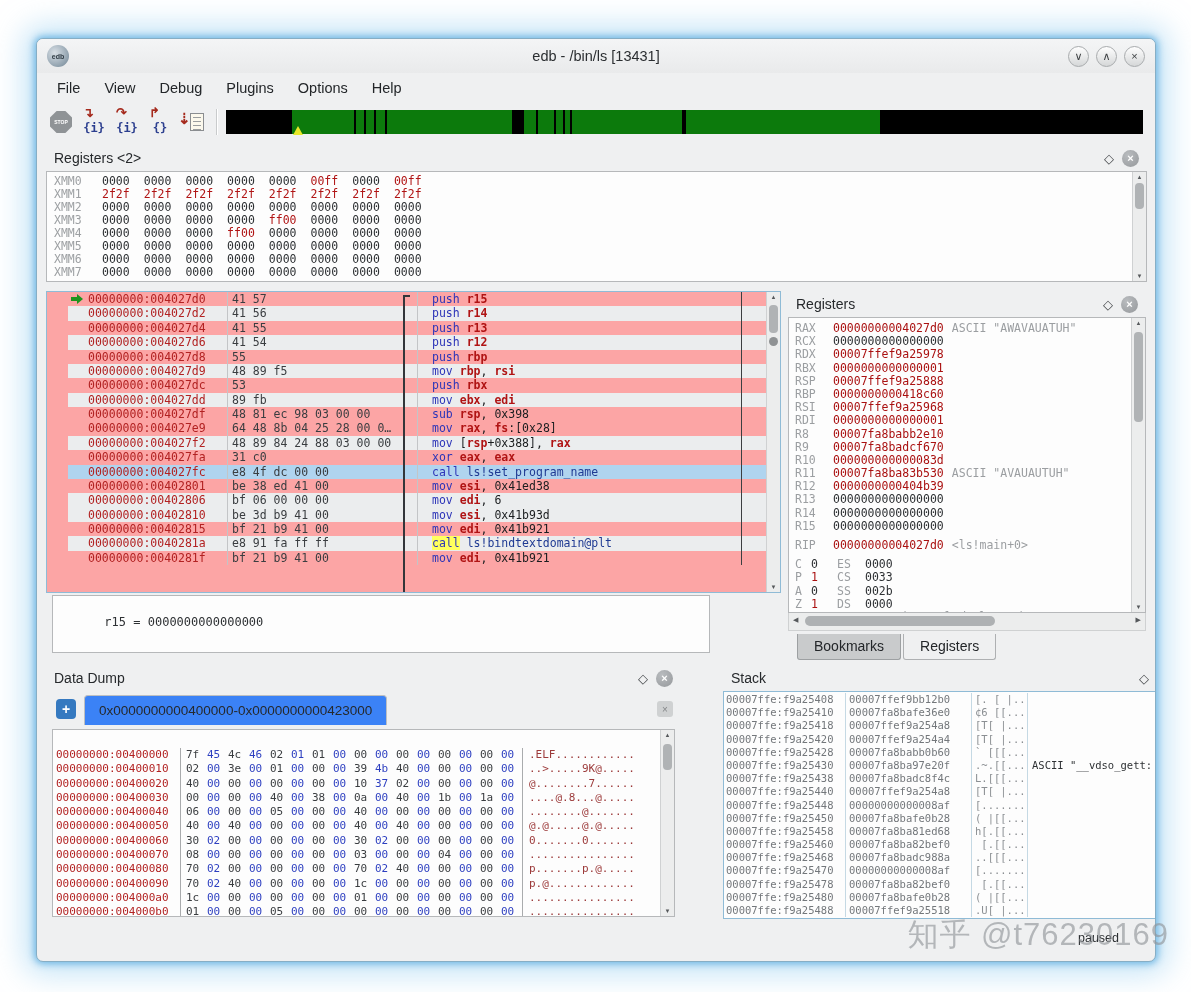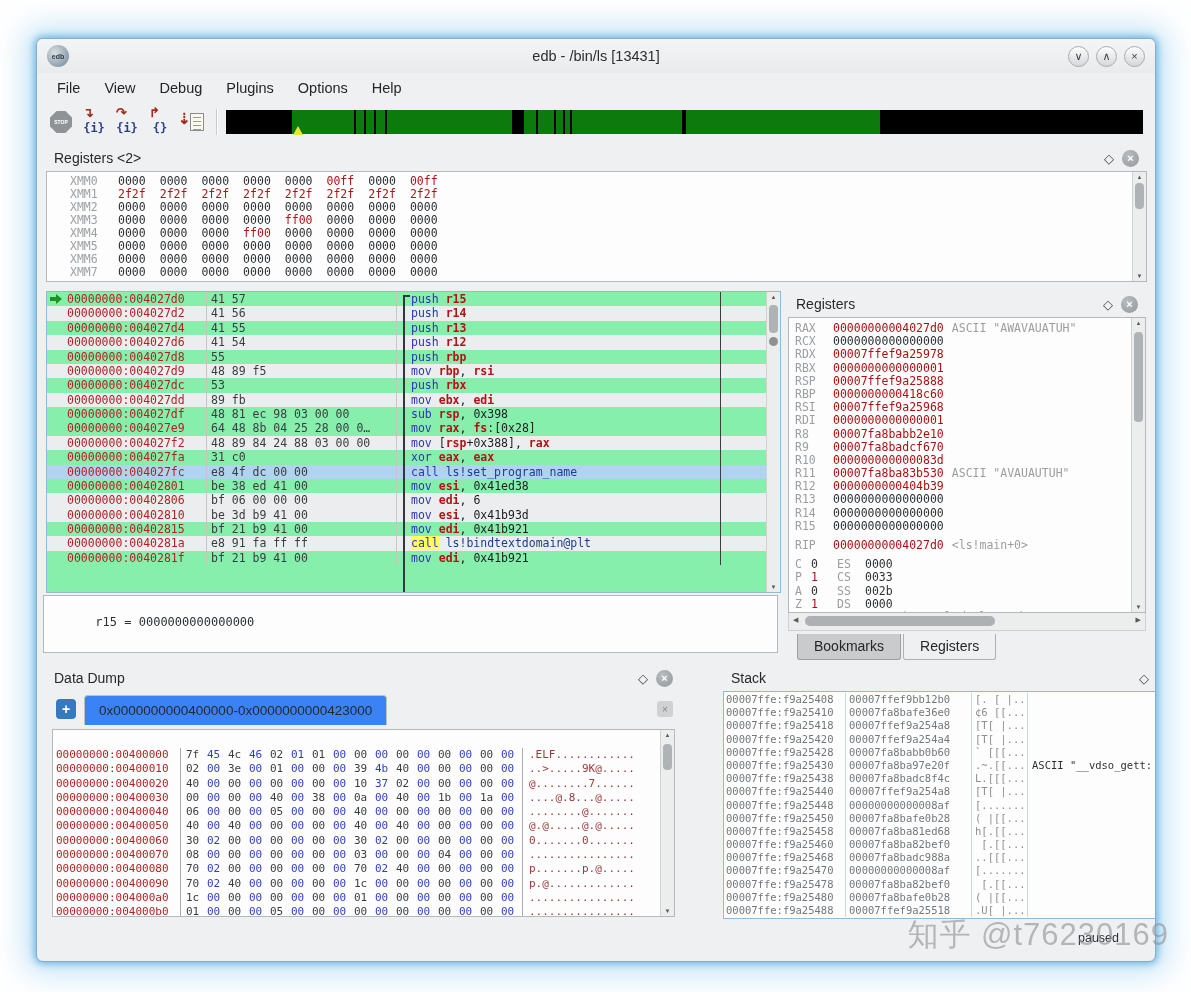--- a/index.html
+++ b/index.html
@@ -74,26 +74,26 @@
   .vthumb { position:absolute; left:2px; width:9px; border-radius:4px; background:#b0b3b5; }
   .hscroll { position:relative; height:18px; background:#eceded; border:1px solid #cfd1d2; border-top:none; }
   .hscroll .sar { position:absolute; top:3px; font-size:7px; color:#55585b; }
   .hscroll .lf { left:4px; } .hscroll .rt { right:4px; }
   .hthumb { position:absolute; top:3px; height:10px; border-radius:5px; background:#aeb1b3; }
   .sdot-gray { position:absolute; width:9px; height:9px; border-radius:50%; background:#8f9294; left:2px; }
   .sdot-blue { position:absolute; width:11px; height:11px; border-radius:50%; background:#2da0e8; border:1px solid #fff; left:1px; }
 
   
   .xrow { height:13px; line-height:13px; font-family:"DejaVu Sans Mono", monospace; font-size:11.5px; white-space:pre; padding-left:7px; }
-  .xname { display:inline-block; width:48px; color:#9da0a3;margin-left:16px; }
+  .xname { display:inline-block; width:48px; color:#9da0a3; }
   .xval { color:#2e3134; margin-right:14px; }
   .xval.red { color:#b01414; }
 
   
-  .disasm-body { position:absolute; inset:0; background:#86efac; border:1px solid #8fbbd6; overflow:hidden; }
+  .disasm-body { position:absolute; inset:0; background:#fca5a5; border:1px solid #8fbbd6; overflow:hidden;padding-left:21px; }
   .drow { height:14.38px; line-height:14.38px; display:flex;
     font-family:"DejaVu Sans Mono", monospace; font-size:11.5px; white-space:pre; }
   .drow.odd { background:#ebedee; }
   .drow.sel { background:#b0d4ef; }
   .gut { width:20px; flex:none; position:relative; }
   .addr { width:140px; flex:none; color:#b22222; border-right:1px solid #c3c5c7; }
   .bytes { width:190px; flex:none; color:#3a3d40; padding-left:4px; border-right:1px solid #c3c5c7; }
   .instr { width:324px; flex:none; padding-left:14px; border-right:1px solid #3c3f41; overflow:hidden; }
   .extra { flex:1; }
   .mn { color:#2d35b8; }
@@ -335,21 +335,21 @@
         <div class="hthumb" style="left:16px; width:190px;"></div>
         <span class="sar rt">▶</span>
       </div>
     </div>
 
     <div class="tabs" style="left:760px; top:595px;" id="dock-tabs">
         <span class="tab active">Bookmarks</span>
         <span class="tab">Registers</span>
       </div>
 
-    <div class="infobox" style="left:6px; top:556px; width:735px; height:58px;">
+    <div class="infobox" style="left:15px; top:556px; width:658px; height:58px;">
       <span>r15 = 0000000000000000</span>
     </div>
 
     <div class="dock" style="left:9px; top:626px; width:635px; height:258px;">
       <div class="dock-header">
         <span class="dock-title">Data Dump</span>
         <span class="hicons">
           <span class="float-btn">◇</span>
           <span class="close-btn">×</span>
         </span>

